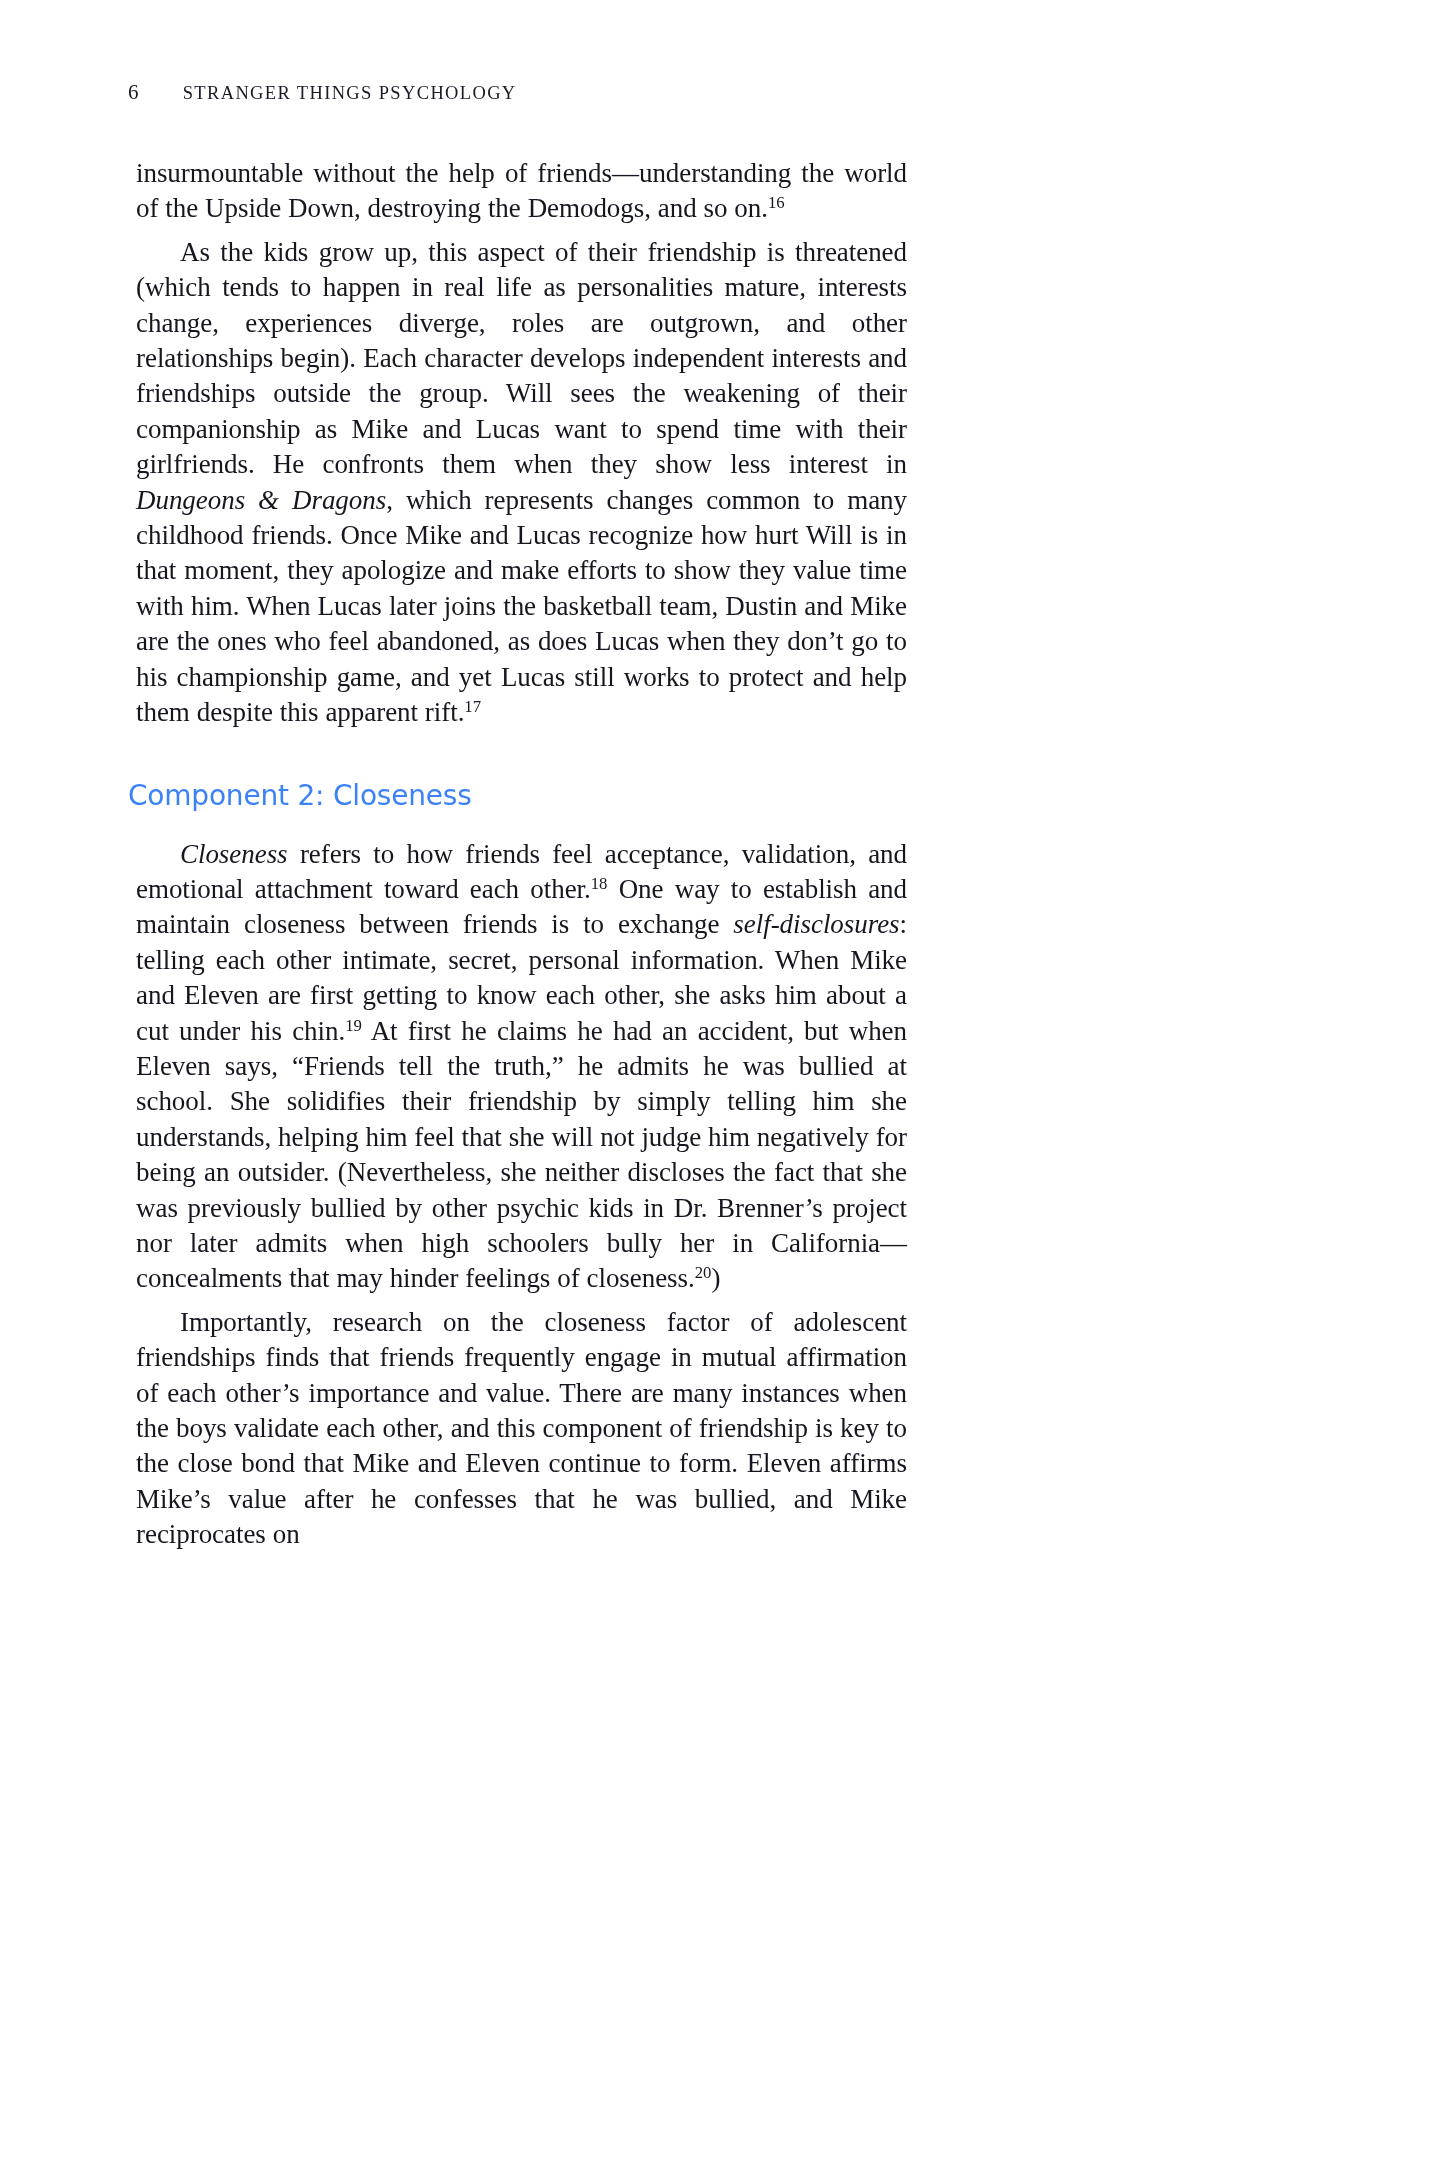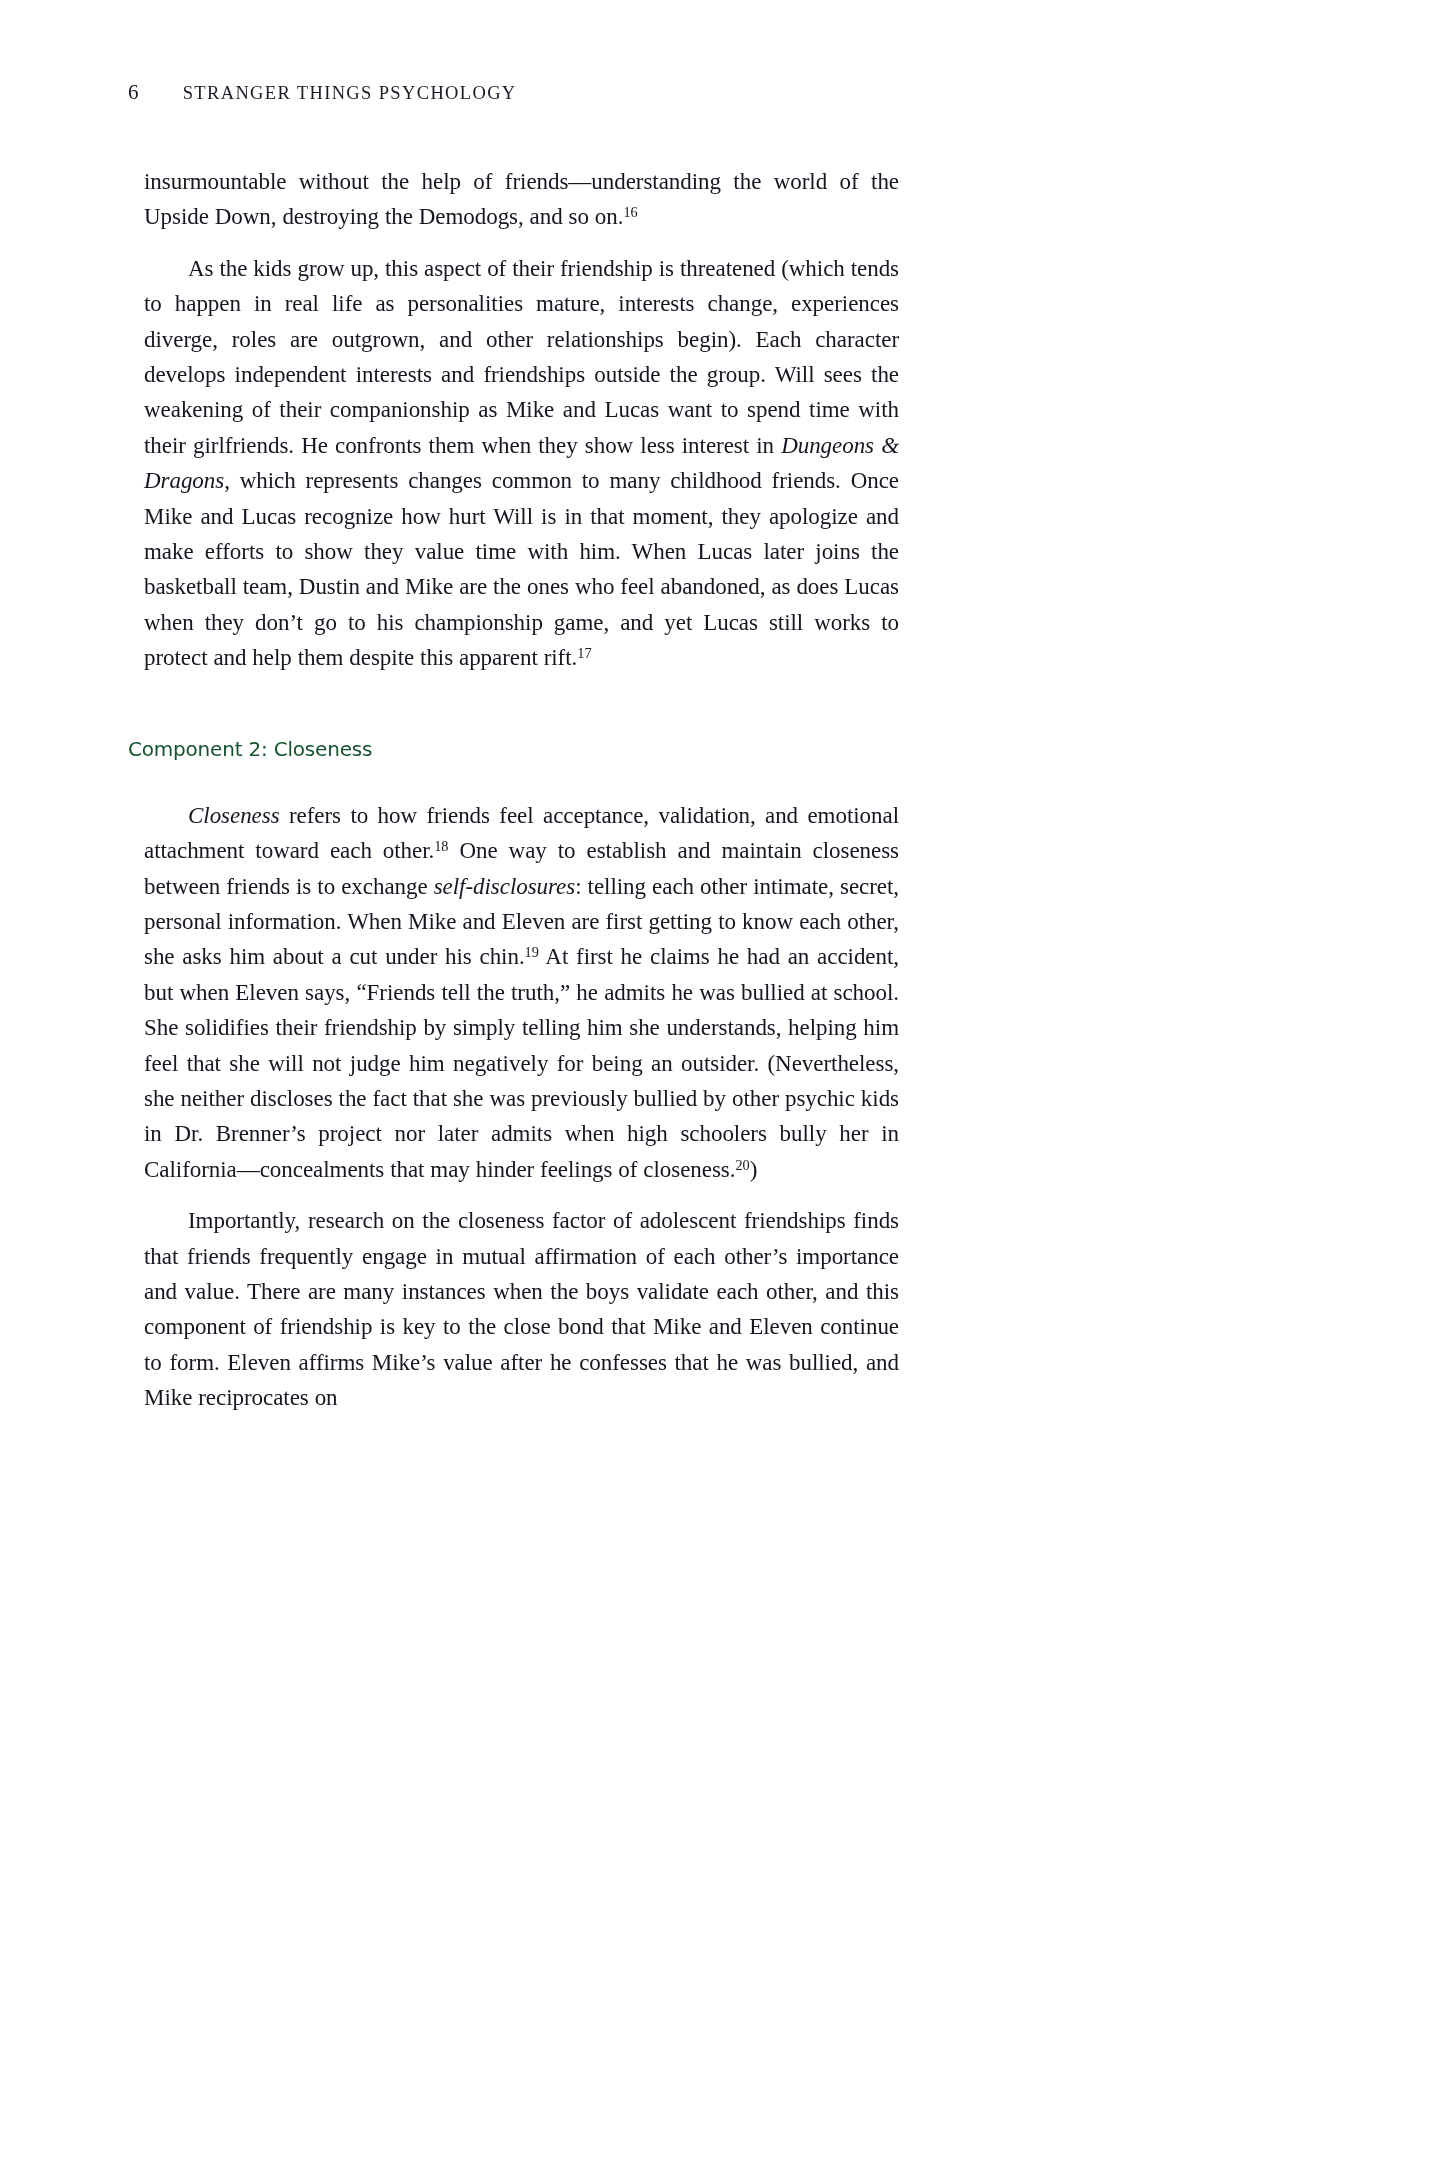--- a/index.html
+++ b/index.html
@@ -46,22 +46,22 @@
   }
 
   
   .textblock {
     position: absolute;
     left: 128px;
     top: 148px;
     width: 787px;
   }
   p.body {
-    margin: 16px;
-    font-size: 23px;
+    margin: 8px;
+    font-size: 27px;
     line-height: 35.4px;
     text-align: justify;
     text-justify: inter-word;
     letter-spacing: -0.05px;
     word-spacing: 0.2px;
     color: #161620;
   }
   p.body.indent {
     text-indent: 44px;
   }
@@ -75,24 +75,24 @@
     letter-spacing: 0;
   }
   em.it {
   }
 
   
   h2.subhead {
     margin: 0;
     font-family: "DejaVu Sans", "Liberation Sans", sans-serif;
     font-weight: 400;
-    font-size: 20px;
+    font-size: 28px;
     line-height: 34px;
     letter-spacing: -0.2px;
-    color: #14532d;
+    color: #3b82f6;
   }
   .gap-before-head { height: 40px; }
   .gap-after-head  { height: 16px; }
 </style>
 </head>
 <body>
 
 <div class="page">
 
   <div class="running-head">

